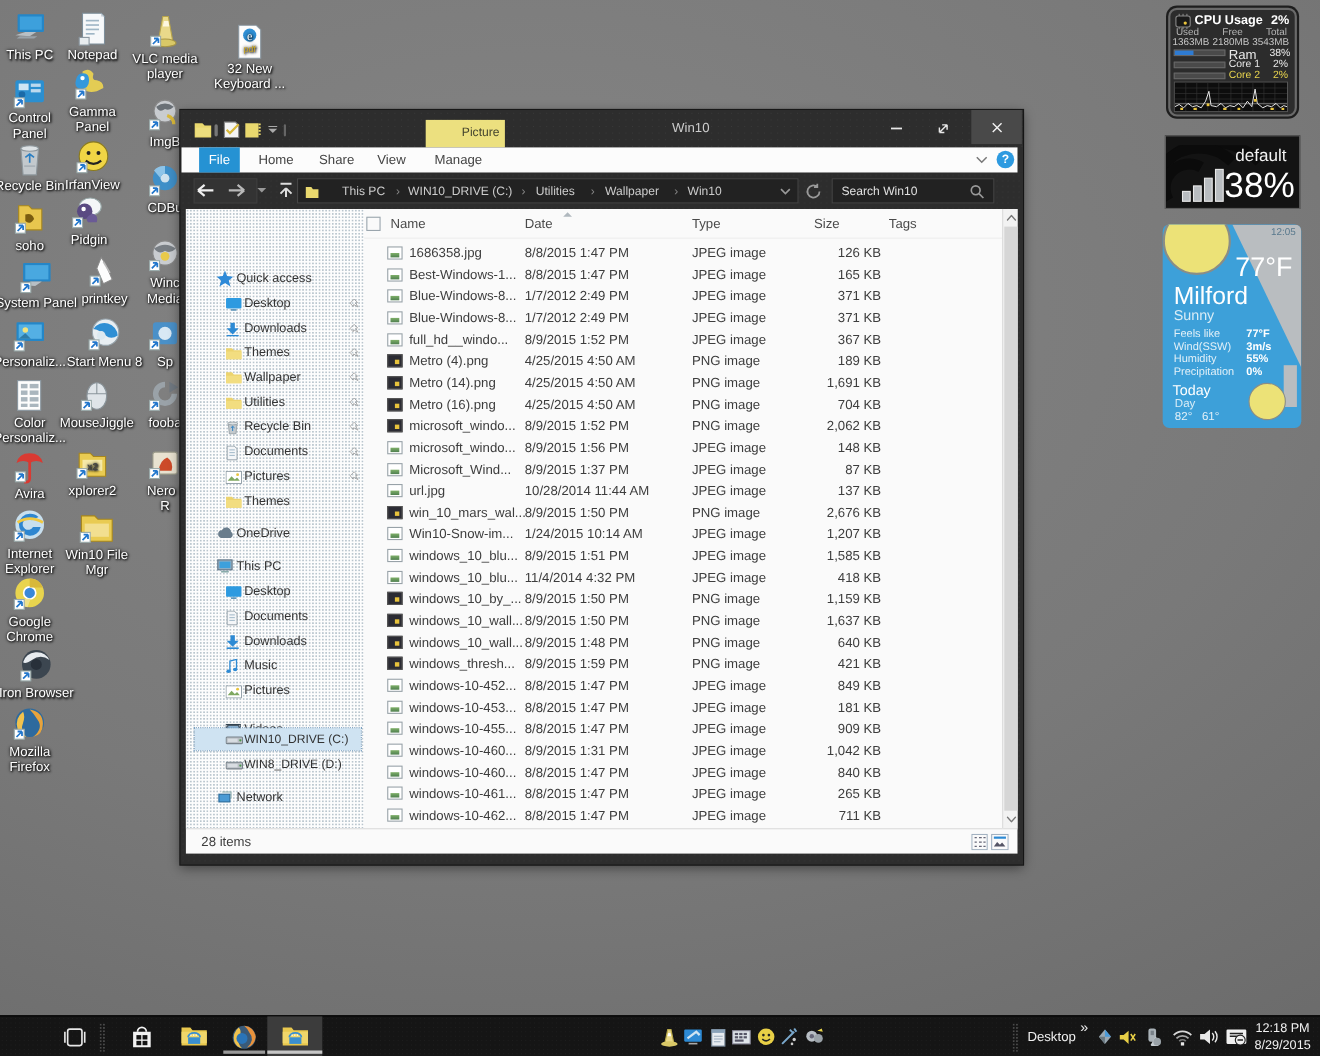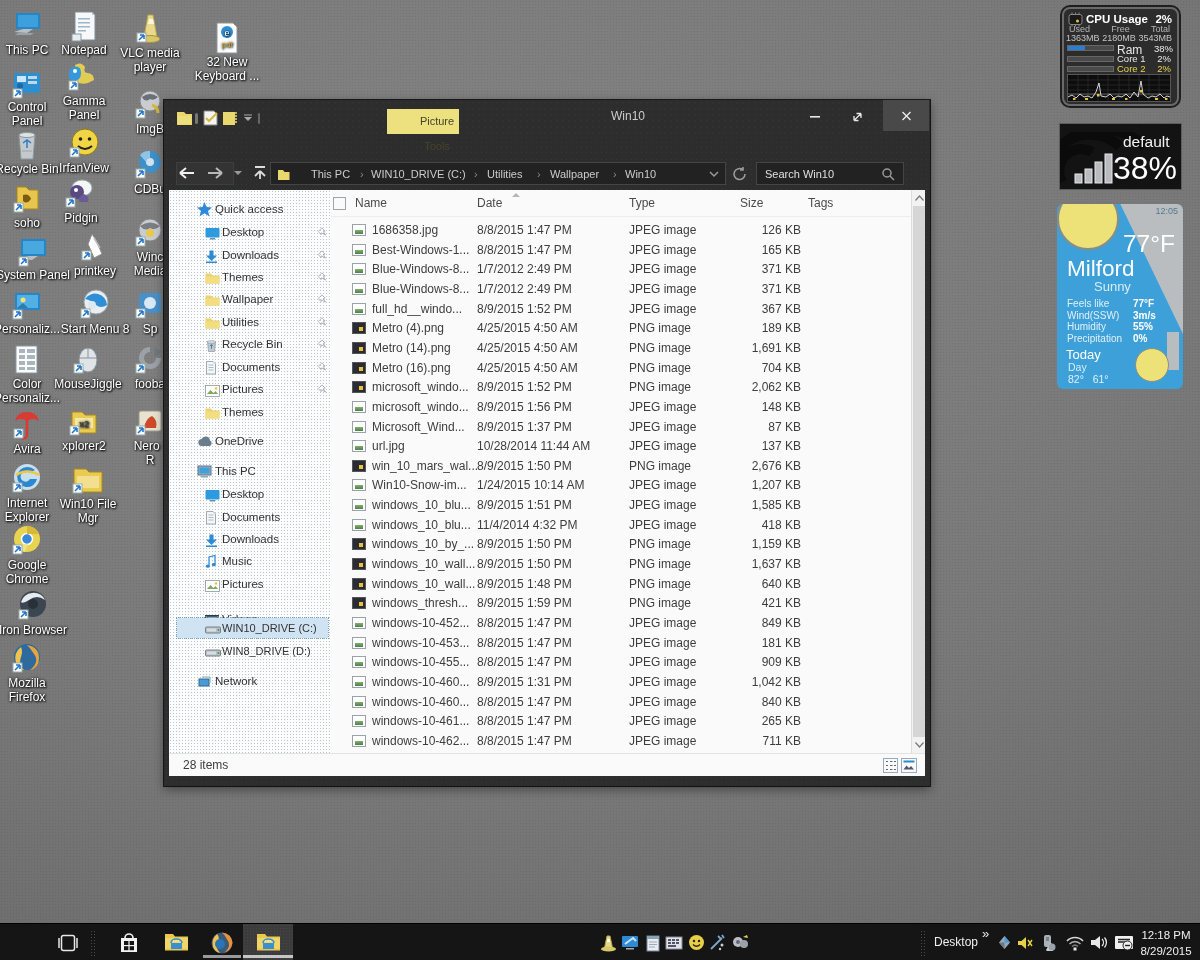--- a/index.html
+++ b/index.html
@@ -22,21 +22,21 @@
 #ribbonrow{position:absolute;left:1px;top:34px;width:760px;height:23px;background:#fcfcfc;}
 .rtab{position:absolute;top:0;height:23px;line-height:23px;font-size:12px;color:#444;}
 #ftab{position:absolute;left:16px;top:0;width:37px;height:23px;background:#2592d3;color:#fff;
 text-align:center;line-height:23px;font-size:12px;}
 #addrbar{position:absolute;left:0;top:57px;width:100%;height:33px;background-image:radial-gradient(#383838 16%, transparent 17%);background-size:5px 5px;background-color:#2d2d2d;}
 .dbox{position:absolute;top:5px;height:23px;background:#222;border:1px solid #454545;color:#ccc;font-size:11px;}
 
 #content{position:absolute;left:5px;top:90px;width:756px;height:563px;background:#fafafa;}
 #sidebar{position:absolute;left:0;top:0;width:162px;height:563px;
 background-color:#fdfdfd;background-image:radial-gradient(#bac6ce 25%, transparent 27%);background-size:3px 3px;}
-.snav{position:absolute;left:0;width:162px;height:21px;font-size:11.5px;color:#333;line-height:21px;white-space:nowrap;}
+.snav{position:absolute;left:0;width:162px;height:21px;font-size:11.5px;color:#333;line-height:21px;white-space:nowrap;margin-top:44px;}
 .snav .tx{position:absolute;left:53px;}
 .snav .tx2{position:absolute;left:46px;}
 .snav .pin{position:absolute;left:148px;top:5px;width:9px;height:9px;opacity:.65;}
 #filearea{position:absolute;left:162px;top:0;width:580px;height:563px;background:#fafafa;overflow:hidden;}
 .hdr{position:absolute;top:6px;font-size:12px;color:#4a4a4a;}
 .row{position:absolute;left:0;width:580px;height:20px;font-size:12px;color:#3d3d3d;line-height:20px;white-space:nowrap;}
 .c-name{position:absolute;left:41px;}
 .c-date{position:absolute;left:146px;}
 .c-type{position:absolute;left:298px;}
 .c-size{position:absolute;left:380px;width:90px;text-align:right;}
@@ -437,20 +437,31 @@
     </svg>
     <div class="caption" style="left:630px;width:42px;"><svg width="12" height="32">
           <rect x="1" y="16" width="10" height="1.6" fill="#e8e8e8"></rect>
         </svg></div>
     <div class="caption" style="left:672px;width:42px;"><svg width="13" height="32" viewBox="0 0 13 32">
           <path d="M3 20.5 L10 13.5 M10 13.5 h-4.5 M10 13.5 v4.5 M3 20.5 h4.5 M3 20.5 v-4.5" stroke="#e8e8e8" stroke-width="1.3" fill="none"></path>
         </svg></div>
     <div class="caption" style="left:719px;width:46px;height:31px;background:#494949;"><svg width="11" height="31" viewBox="0 0 11 31">
           <path d="M1.5 12 L9.5 20 M9.5 12 L1.5 20" stroke="#f0f0f0" stroke-width="1.3"></path>
         </svg></div>
+  </div>
+  <div id="ribbonrow">
+    <div id="ftab">File</div>
+    <div class="rtab" style="left:70px;">Home</div>
+    <div class="rtab" style="left:125px;">Share</div>
+    <div class="rtab" style="left:178px;">View</div>
+    <div class="rtab" style="left:230px;">Manage</div>
+    <svg class="abs" style="left:722px;top:8px;" width="11" height="8">
+        <path d="M1 1 l4.5 4.5 L10 1" stroke="#777" stroke-width="1.4" fill="none"></path>
+      </svg>
+    <div class="abs" style="left:741px;top:3px;width:16px;height:16px;border-radius:50%;background:#2d9ae0;color:#fff;font-size:11px;text-align:center;line-height:16px;font-weight:bold;">?</div>
   </div>
   <div id="addrbar">
     <div class="abs" style="left:12px;top:5px;width:58px;height:23px;background:#333;border:1px solid #3e3e3e;"></div>
     <svg class="abs" style="left:14px;top:6px;" width="100" height="20" viewBox="0 0 100 20">
       <path d="M2 10 h14 M2 10 l6 -5 M2 10 l6 5" stroke="#f0f0f0" stroke-width="2" fill="none"></path>
       <path d="M30 10 h14 M44 10 l-6 -5 M44 10 l-6 5" stroke="#b8b8b8" stroke-width="2" fill="none"></path>
       <path d="M56 8 h8 l-4 4 Z" fill="#999"></path>
       <path d="M82 16 v-8 M82 8 l-5 5 M82 8 l5 5 M77 4 h10" stroke="#ddd" stroke-width="1.8" fill="none"></path>
     </svg>
     <div class="dbox" style="left:106px;width:456px;">
@@ -959,21 +970,21 @@
     </svg>
   <div class="abs" style="left:53px;top:26px;font-size:32px;color:#fff;">38%</div>
 </div>
 <div id="weather">
   <div class="abs" style="left:60px;top:0;width:66px;height:130px;background:#b9bdc0;clip-path:polygon(5% 0,100% 0,100% 100%);"></div>
   <div class="abs" style="left:110px;top:128px;width:12px;height:38px;background:#b9bdc0;"></div>
   <div class="abs" style="left:0px;top:-16px;width:62px;height:62px;border-radius:50%;background:#ece277;border:2px solid #8a8d86;"></div>
   <div class="abs" style="right:5px;top:2px;font-size:9px;color:#58788c;">12:05</div>
   <div class="abs" style="right:8px;top:26px;font-size:24.5px;color:#fff;">77°F</div>
   <div class="abs" style="left:10px;top:52px;font-size:22.5px;color:#fff;">Milford</div>
-  <div class="abs" style="left:10px;top:75px;font-size:13px;color:#d8ecf6;margin-left:27px;">Sunny</div>
+  <div class="abs" style="left:10px;top:75px;font-size:13px;color:#d8ecf6;">Sunny</div>
   <div class="abs" style="left:10px;top:94px;font-size:10px;color:#e2f0f8;line-height:11.5px;">Feels like<br>Wind(SSW)<br>Humidity<br>Precipitation</div>
   <div class="abs" style="left:76px;top:94px;font-size:10px;font-weight:bold;color:#fff;line-height:11.5px;">77°F<br>3m/s<br>55%<br>0%</div>
   <div class="abs" style="left:9px;top:143px;font-size:13px;color:#fff;">Today</div>
   <div class="abs" style="left:11px;top:157px;font-size:10.5px;color:#d8ecf6;">Day</div>
   <div class="abs" style="left:11px;top:169px;font-size:10.5px;color:#e2f0f8;">82° &nbsp;&nbsp;61°</div>
   <div class="abs" style="left:78px;top:144px;width:34px;height:34px;border-radius:50%;background:#ece277;border:1.5px solid #8a8d86;"></div>
 </div>
 
 <div id="taskbar">
   <div class="tbi" style="left:56px;width:24px;">

